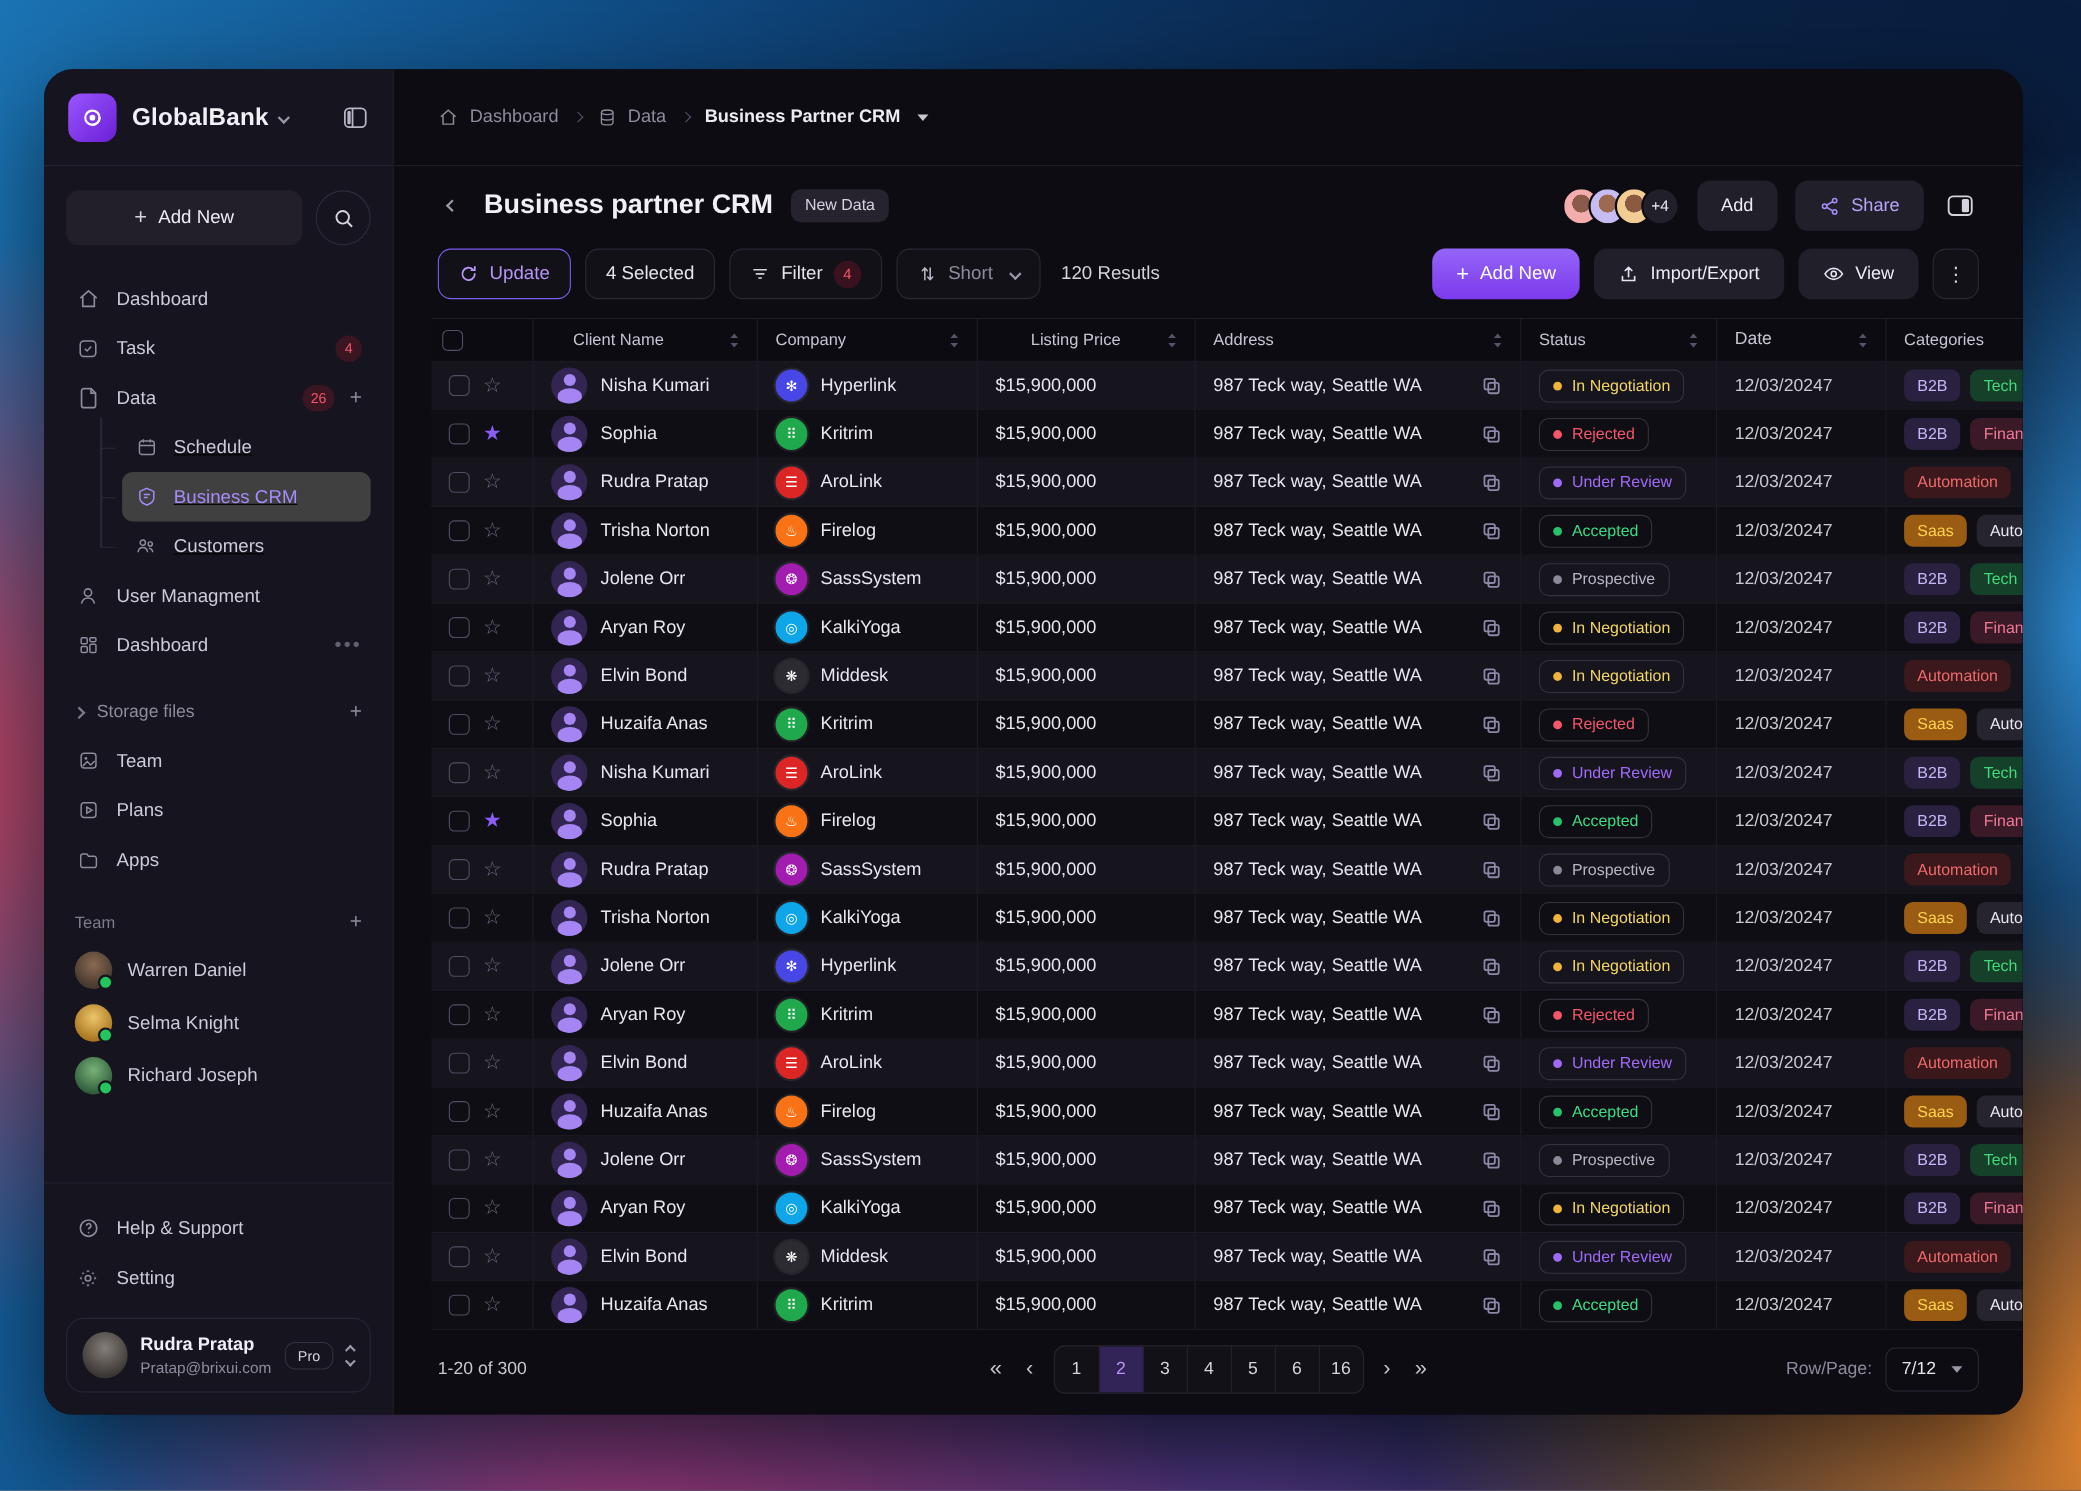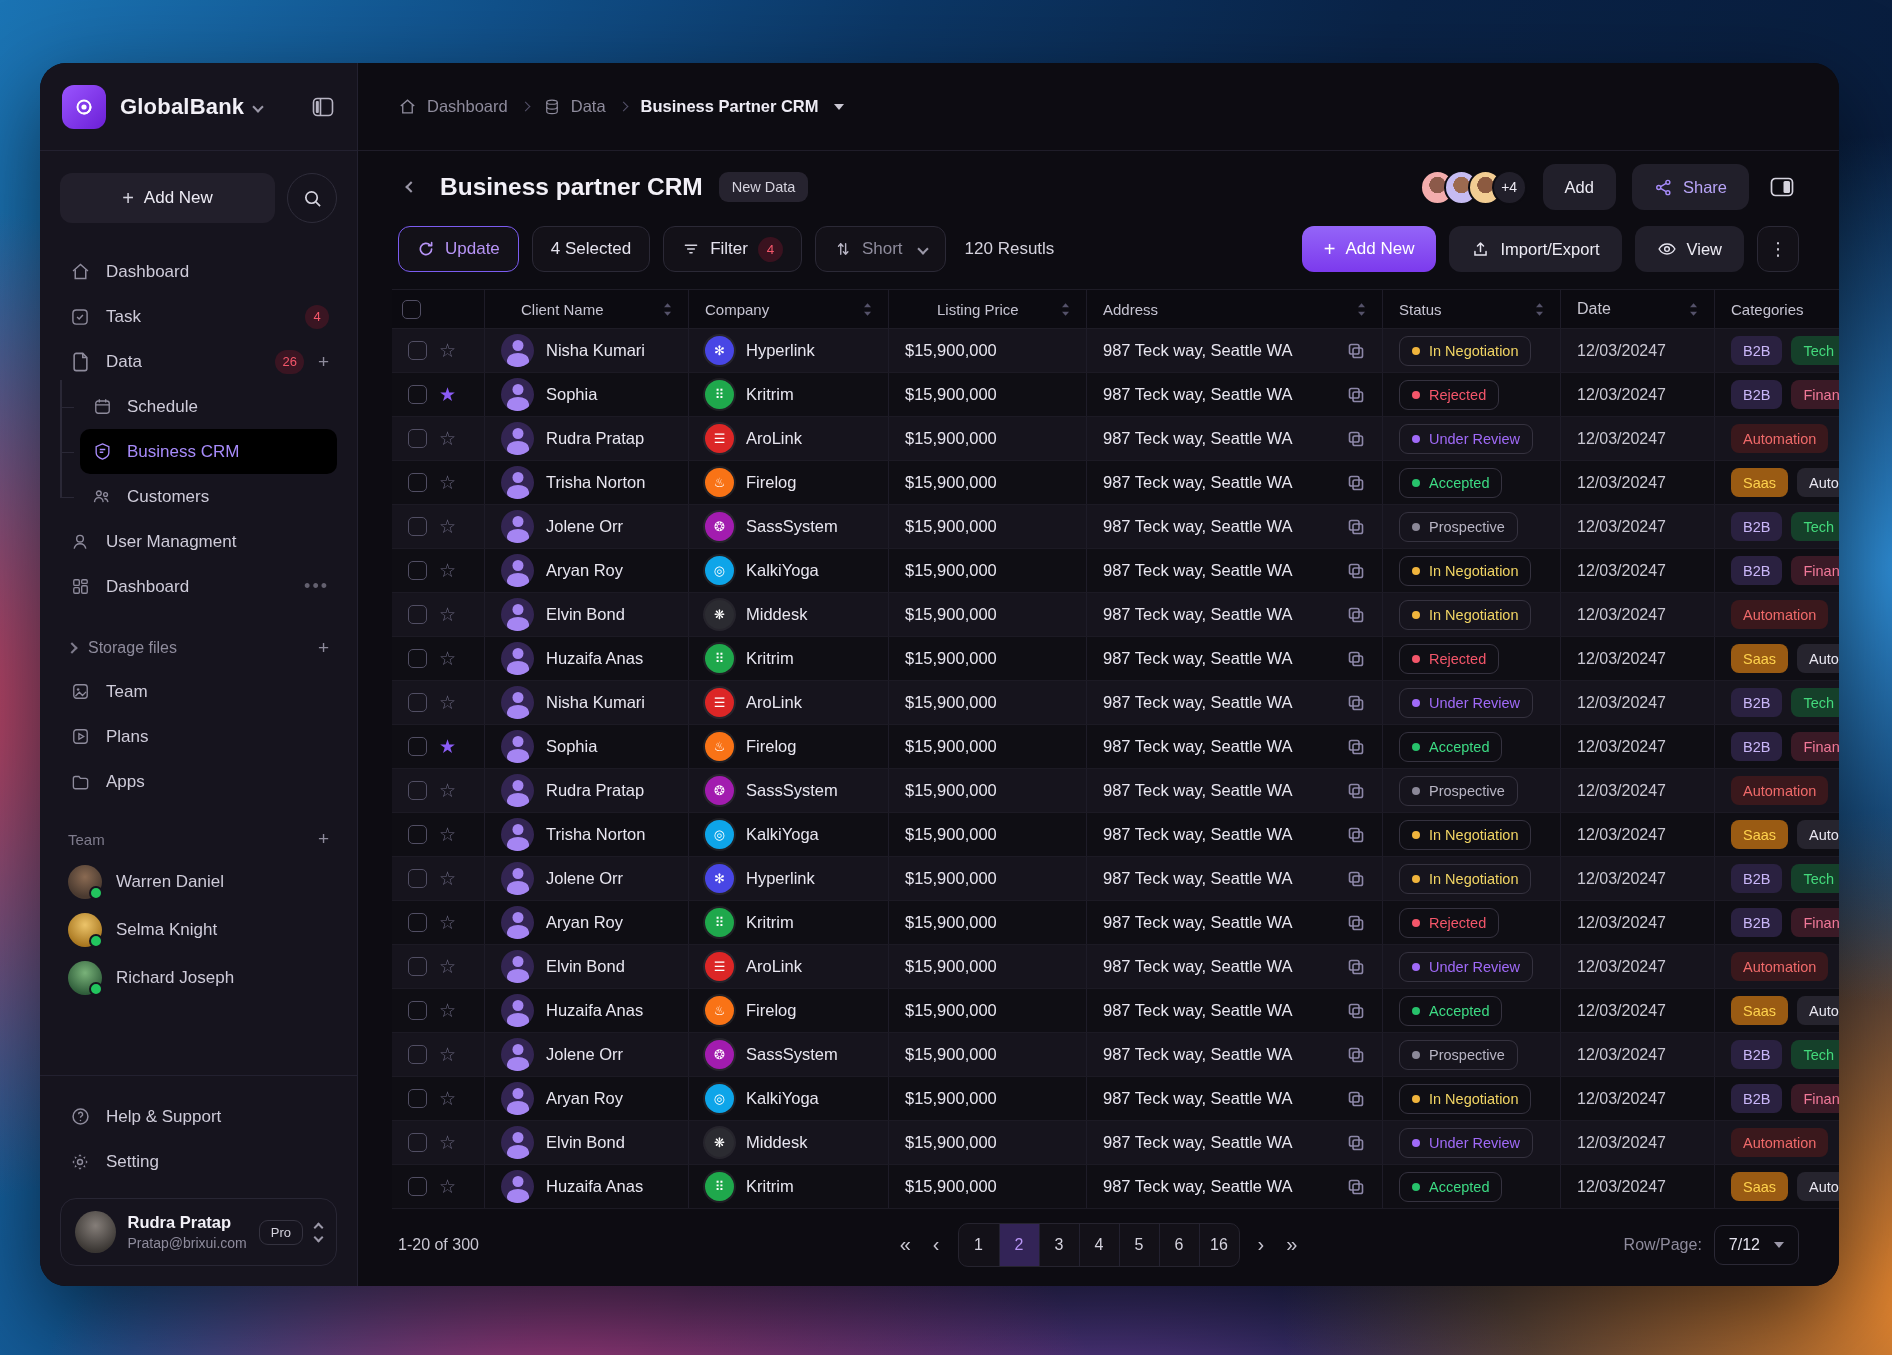--- a/index.html
+++ b/index.html
@@ -33,26 +33,26 @@
   .btn-addnew { flex:1; height:50px; border-radius:12px; background:#221F2B; color:#EDEBF4; font-size:17px; display:flex; align-items:center; justify-content:center; gap:10px; cursor:pointer; }
   .btn-addnew .plus { font-size:20px; color:#D5D3DE; }
   .btn-search-round { width:50px; height:50px; border-radius:50%; border:1px solid #2E2C3A; display:flex; align-items:center; justify-content:center; cursor:pointer; }
   .nav { margin-top:26px; }
   .nav-item { height:45px; display:flex; align-items:center; gap:14px; color:#CECBD9; font-size:17px; padding:0 8px; border-radius:10px; cursor:pointer; }
   .nav-item .spacer { flex:1; }
   .nav-ic { width:24px; display:flex; justify-content:center; color:#8E8B9C; }
   .badge-red { min-width:24px; height:24px; padding:0 7px; border-radius:12px; background:#3A1522; color:#F4566A; font-size:13px; display:flex; align-items:center; justify-content:center; }
   .mini-plus { color:#8E8B9C; font-size:19px; }
   .dots3 { color:#63606F; font-size:18px; letter-spacing:2px; }
-  .subtree { position:relative; }
+  .subtree { margin-left:31px; position:relative;text-decoration:underline; }
   .subtree::before { content:""; position:absolute; left:0; top:-4px; bottom:22px; width:1.5px; background:#2A2836; }
   .subitem { position:relative; padding-left:20px; height:45px; display:flex; align-items:center; }
   .subitem::before { content:""; position:absolute; left:0; top:50%; width:14px; height:1.5px; background:#2A2836; }
   .subitem-inner { flex:1; height:45px; display:flex; align-items:center; gap:13px; color:#CECBD9; font-size:17px; border-radius:10px; padding:0 10px; cursor:pointer; }
-  .subitem-inner.active { background:#000000; color:#A78BFA; }
+  .subitem-inner.active { background:#404040; color:#A78BFA; }
   .subitem-inner.active .nav-ic { color:#A78BFA; }
   .section-gap { height:18px; }
   .muted-row { height:42px; display:flex; align-items:center; gap:12px; color:#8E8B9C; font-size:16px; padding:0 8px; cursor:pointer; }
   .muted-row .spacer { flex:1; }
   .team-label-row { margin-top:16px; height:38px; display:flex; align-items:center; color:#7E7B8C; font-size:15px; padding:0 8px; }
   .team-label-row .spacer { flex:1; }
   .member { height:48px; display:flex; align-items:center; gap:14px; padding:0 8px; color:#CECBD9; font-size:17px; cursor:pointer; }
   .mava { position:relative; width:34px; height:34px; border-radius:50%; }
   .mava::after { content:""; position:absolute; right:-1px; bottom:-1px; width:10px; height:10px; border-radius:50%; background:#22c55e; border:2.5px solid #16141E; }
   .mava.warren { background:radial-gradient(circle at 50% 35%, #8a6a52 0%, #4a3a30 70%); }

